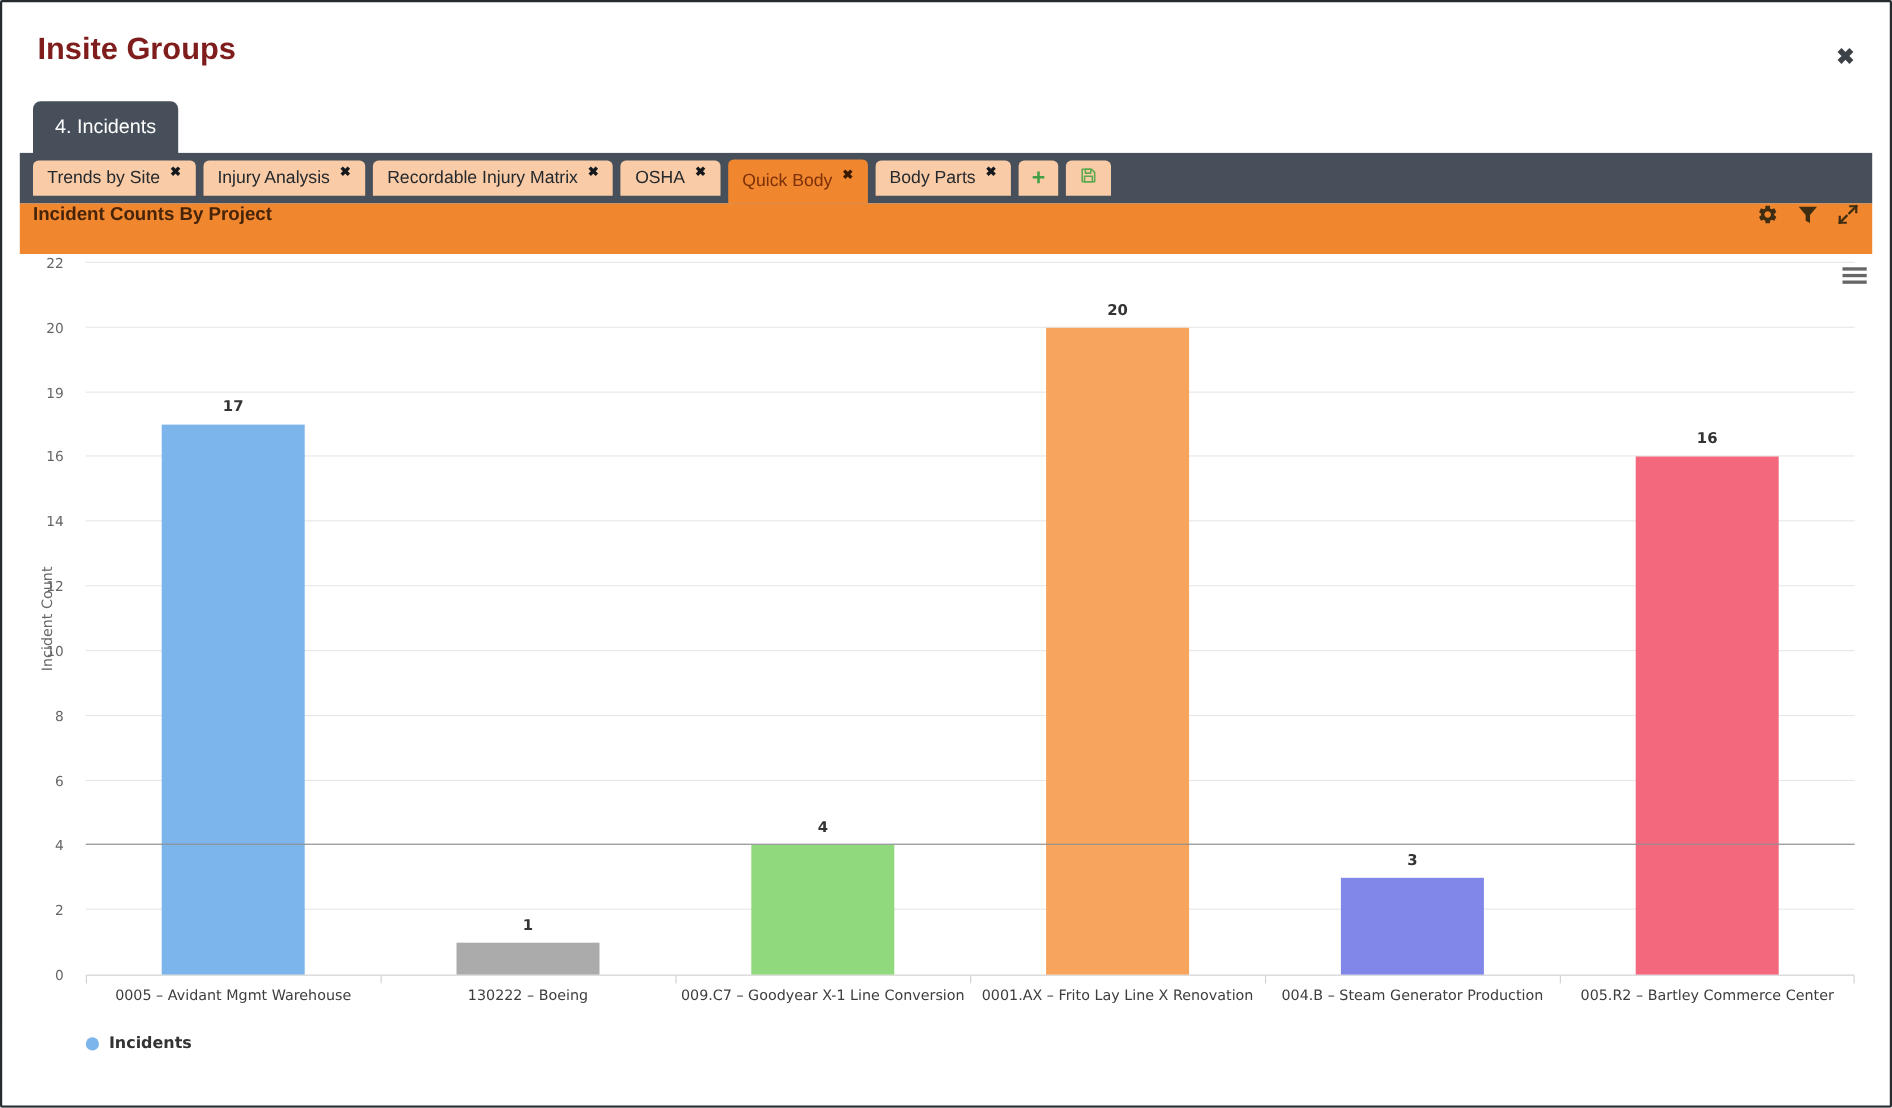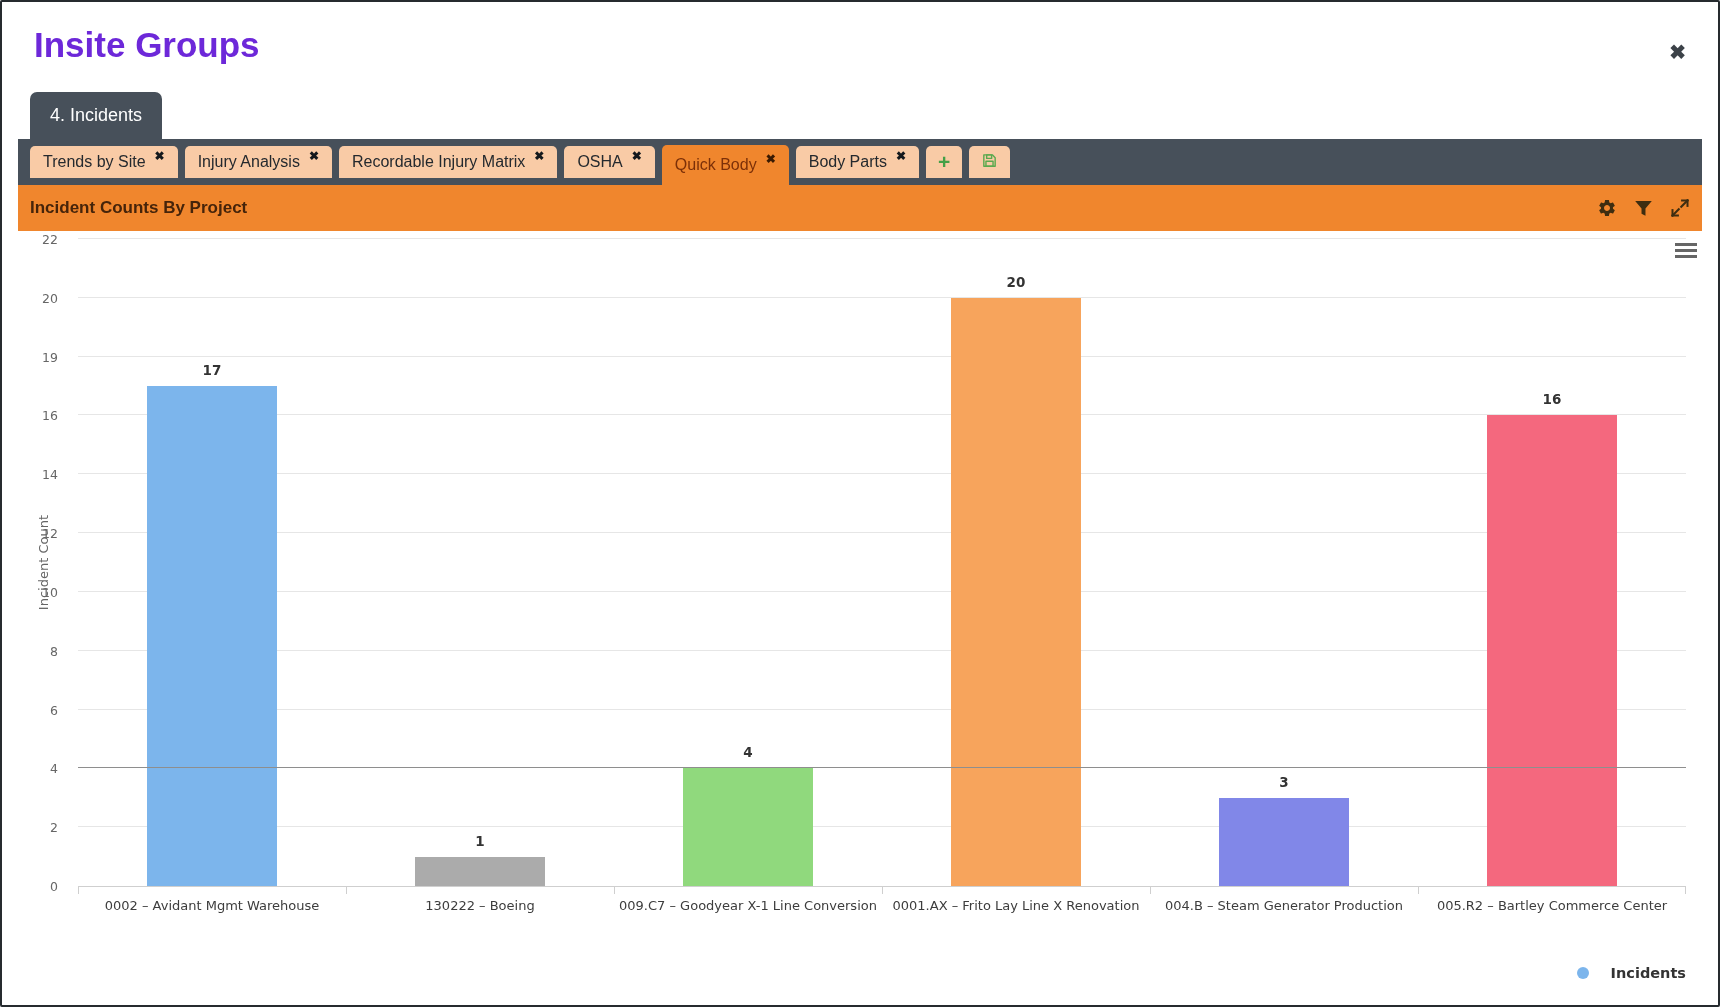--- a/index.html
+++ b/index.html
@@ -1,57 +1,57 @@
 <!DOCTYPE html>
 <html><head>
 <meta charset="utf-8">
 <style>
   html,body{margin:0;padding:0;background:#eaeaea;font-family:"Liberation Sans",sans-serif;}
   .modal{position:relative;width:1720px;height:1007px;background:#fff;border:2px solid #262b2f;
          box-sizing:border-box;border-radius:2px;overflow:hidden;}
   
   .header{padding:26px 30px 0 32px;position:relative;}
-  .title{font-size:35px;font-weight:800;color:#6d28d9;line-height:34px;}
+  .title{font-size:28px;font-weight:800;color:#7f1d1d;line-height:34px;}
   .close-btn{position:absolute;top:40px;right:32px;font-size:20px;font-weight:bold;color:#3c4248;cursor:pointer;line-height:20px;}
   .content{padding:0 16px;}
   
   .group-tab{display:inline-block;margin-left:12px;margin-top:30px;background:#47505a;color:#fff;
              font-size:18px;padding:13px 20px;border-radius:7px 7px 0 0;cursor:pointer;}
   
   .tab-strip{background:#47505a;height:46px;display:flex;align-items:flex-start;padding:0 8px 0 12px;box-sizing:border-box;}
   .sub-tab{background:#f9cba6;color:#24292e;font-size:16px;height:32px;margin-top:7px;margin-right:7px;
            padding:0 13px;display:flex;align-items:center;border-radius:5px 5px 0 0;cursor:pointer;white-space:nowrap;}
   .sub-tab .tab-label{pointer-events:none;}
   .sub-tab.active{background:#f0862d;color:#7c3008;height:40px;margin-top:6px;font-weight:400;}
   .tab-x{font-size:12px;font-weight:bold;color:#14181c;margin-left:9px;transform:translateY(-6px);line-height:12px;}
   .sub-tab.active .tab-x{color:#3a1a02;}
   .tab-add,.tab-save{padding:0 12px;}
   .plus{color:#43a047;font-size:21px;font-weight:bold;line-height:21px;transform:translateY(-1px);}
   
-  .panel-bar{background:#f0862d;height:46px;display:flex;align-items:center;padding:0 12px 0 12px;}
+  .panel-bar{background:#f0862d;height:46px;display:flex;align-items:flex-start;padding:0 12px 0 12px;}
   .panel-title{font-size:17px;font-weight:bold;color:#46240a;}
   .panel-icons{margin-left:auto;display:flex;align-items:center;gap:17px;}
   .panel-icons svg{display:block;cursor:pointer;}
   
   .chart{position:relative;height:768px;background:#fff;font-family:"DejaVu Sans",sans-serif;}
   .hamburger{position:absolute;top:12px;right:5px;width:22px;cursor:pointer;}
   .hamburger i{display:block;height:2.5px;background:#666;margin-bottom:3.5px;}
   .yaxis-title{position:absolute;left:14px;top:8px;height:647px;width:22px;display:flex;align-items:center;justify-content:center;}
   .yaxis-title span{writing-mode:vertical-rl;transform:rotate(180deg);color:#666;font-size:13px;white-space:nowrap;}
   .ylabels{position:absolute;left:0;top:8px;width:52px;height:647px;}
   .ylab{position:absolute;right:12px;transform:translateY(50%);font-size:12.5px;color:#666;}
   .plot{position:absolute;left:60px;top:8px;width:1608px;height:647px;border-bottom:1px solid #cfcfcf;}
   .gridline{position:absolute;left:0;right:0;height:1px;background:#e6e6e6;}
   .plotline{position:absolute;left:0;right:0;height:1px;background:#8e8e8e;}
   .bar{position:absolute;bottom:0;width:130px;margin-left:-65px;}
   .bar-value{position:absolute;transform:translateX(-50%);font-size:13.5px;font-weight:600;color:#333;}
   .axis-tick{position:absolute;bottom:-8px;width:1px;height:7px;background:#cfcfcf;}
   .xlabels{position:absolute;left:60px;top:667px;width:1608px;display:flex;}
   .xlabel{width:16.6667%;text-align:center;font-size:13px;color:#3d3d3d;line-height:1.25;}
-  .legend{position:absolute;left:60px;top:710px;width:1608px;display:flex;justify-content:flex-end;align-items:center;gap:22px;cursor:pointer;margin-top:24px;}
+  .legend{position:absolute;left:60px;top:710px;width:1608px;display:flex;justify-content:flex-start;align-items:center;gap:9px;cursor:pointer;}
   .legend-dot{width:12px;height:12px;border-radius:50%;}
   .legend-label{font-size:14.5px;font-weight:600;color:#333;}
 </style>
 </head>
 <body>
 
 <div class="modal">
   <div class="header">
     <div class="title">Insite Groups</div>
     <div class="close-btn">✖</div>
@@ -172,21 +172,21 @@
           <div class="bar-value" style="left: 91.6667%; bottom: calc(72.7273% + 8px);">16</div>
           <div class="axis-tick" style="left: 0%;"></div>
           <div class="axis-tick" style="left: 16.6667%;"></div>
           <div class="axis-tick" style="left: 33.3333%;"></div>
           <div class="axis-tick" style="left: 50%;"></div>
           <div class="axis-tick" style="left: 66.6667%;"></div>
           <div class="axis-tick" style="left: 83.3333%;"></div>
           <div class="axis-tick" style="left: calc(100% - 1px);"></div>
         </div>
       <div class="xlabels" id="xlabels">
-          <div class="xlabel">0002 – Avidant Mgmt Warehouse</div>
+          <div class="xlabel">0005 – Avidant Mgmt Warehouse</div>
           <div class="xlabel">130222 – Boeing</div>
           <div class="xlabel">009.C7 – Goodyear X-1 Line Conversion</div>
           <div class="xlabel">0001.AX – Frito Lay Line X Renovation</div>
           <div class="xlabel">004.B – Steam Generator Production</div>
           <div class="xlabel">005.R2 – Bartley Commerce Center</div>
         </div>
       <div class="legend" id="legend">
           <div class="legend-dot" style="background: rgb(124, 181, 236);"></div>
           <div class="legend-label">Incidents</div>
         </div>

